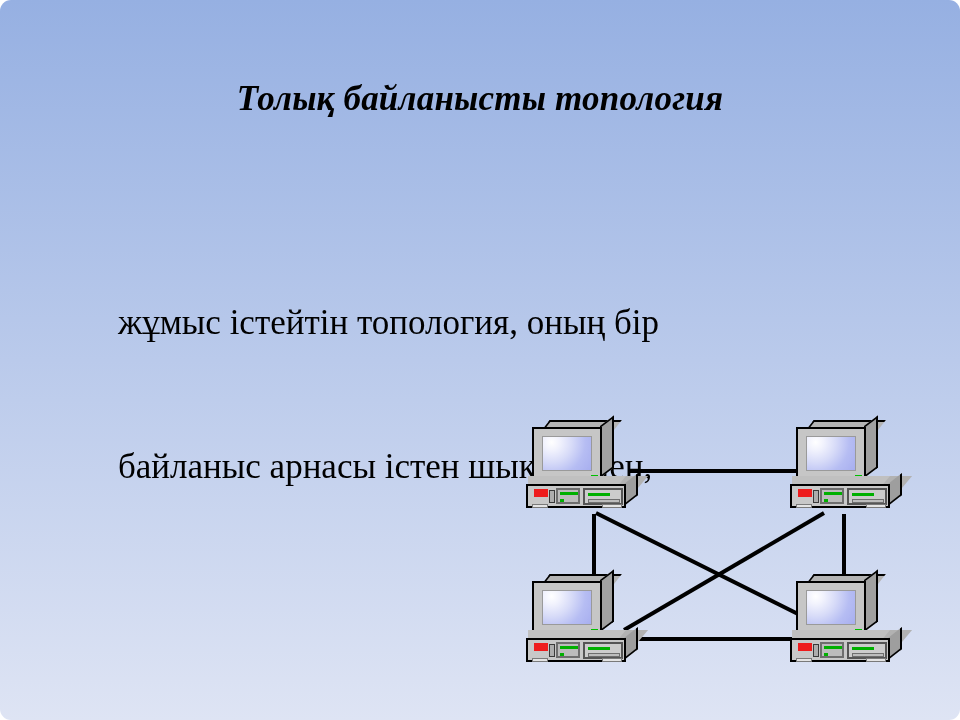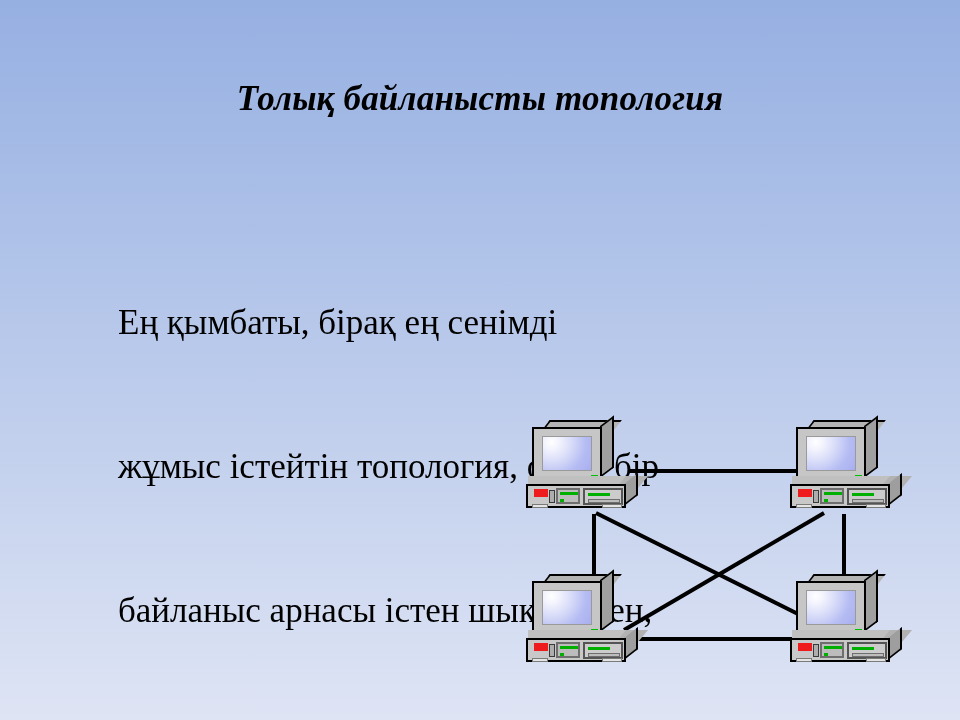--- a/index.html
+++ b/index.html
@@ -14,20 +14,21 @@
     overflow: hidden;
     font-family: "Liberation Serif", "DejaVu Serif", serif;
   }
 
   #slide {
     position: relative;
     width: 960px;
     height: 720px;
     background: linear-gradient(to bottom, #96b0e2 0%, #a4bce8 28%, #bccdee 58%, #d2dcf2 82%, #dee4f4 100%);
     overflow: hidden;
+    border-radius: 11px;
   }
 
   
   #title {
     position: absolute;
     left: 0;
     top: 78px;
     width: 960px;
     text-align: center;
     font-family: "Liberation Serif", "DejaVu Serif", serif;
@@ -271,21 +272,20 @@
   }
 </style>
 </head>
 <body>
 
 <div id="slide" style="background: linear-gradient(rgb(150, 176, 226) 0%, rgb(222, 228, 244) 100%);">
 
   <div id="title">Толық байланысты топология</div>
 
   <div id="body-text">
-    <span class="tline">Ең қымбаты, бірақ ең сенімді</span>
     <span class="tline">жұмыс істейтін топология, оның бір</span>
     <span class="tline">байланыс арнасы істен шыққанмен,</span>
     
     
   </div>
 
   <div id="diagram">
 
     <svg id="links" viewBox="0 0 460 312">
       <line id="lnk0" stroke="#000000" stroke-width="4" x1="130" y1="63" x2="296" y2="63"></line>

